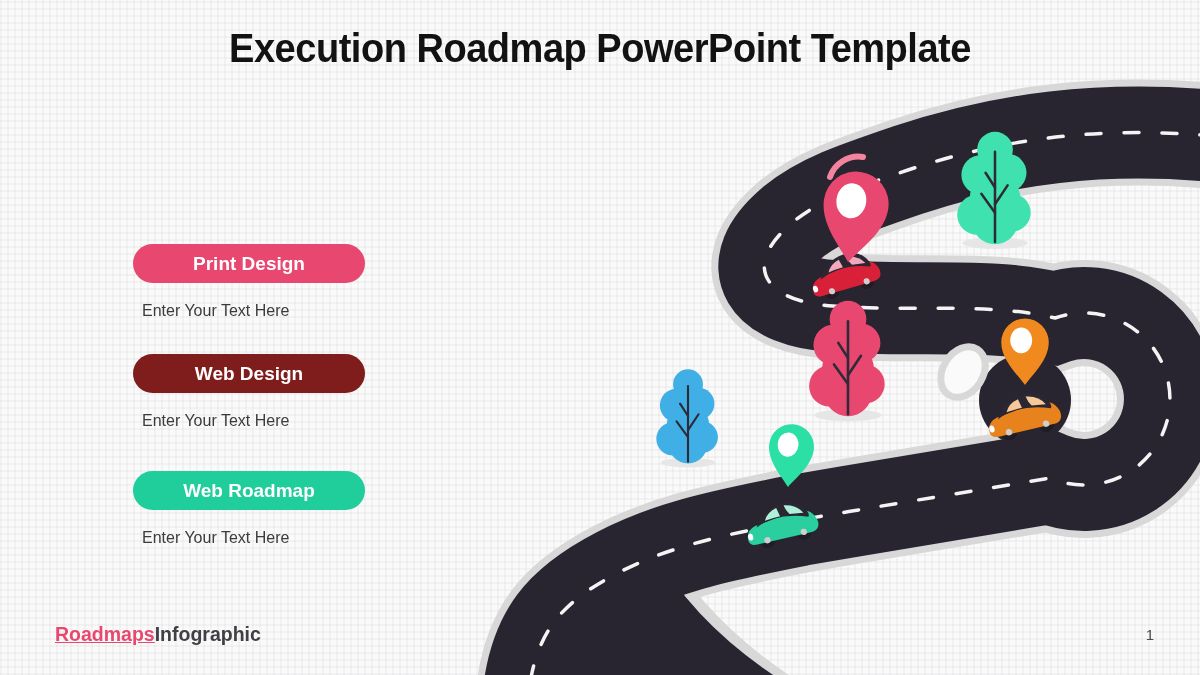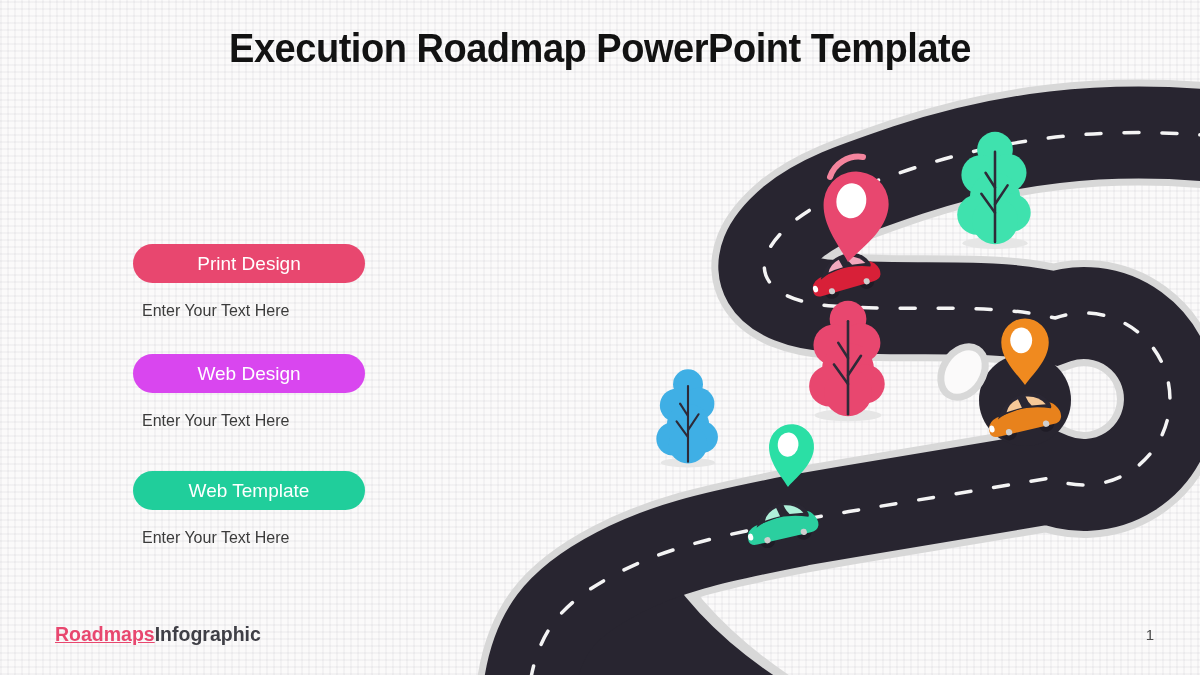--- a/index.html
+++ b/index.html
@@ -15,21 +15,21 @@
     position:absolute;top:26px;left:0;width:100%;text-align:center;margin:0;
     font-size:40px;font-weight:700;letter-spacing:-0.5px;color:var(--title-text);
     transform:scaleX(0.95);
   }
   .road-scene{position:absolute;left:0;top:0;width:1200px;height:675px;}
   .milestone{position:absolute;left:133px;width:232px;}
   .milestone.m1{top:244px}.milestone.m2{top:354px}.milestone.m3{top:471px}
   .pill{
     display:flex;align-items:center;justify-content:center;
     width:100%;height:39px;border:none;border-radius:20px;cursor:pointer;
-    color:#FFFFFF;font-size:19px;font-weight:400;font-family:inherit;
+    color:#FFFFFF;font-size:19px;font-weight:700;font-family:inherit;
   }
   .pill-caption{margin:19px 0 0 9px;font-size:16px;color:var(--caption-text);}
   .brand{position:absolute;left:55px;top:623px;font-size:19.5px;font-weight:700;}
   .brand .primary{color:var(--brand-primary);text-decoration:underline;}
   .brand .secondary{color:var(--brand-secondary);}
   .page-number{position:absolute;right:46px;top:626px;font-size:15px;color:var(--page-number);}
 </style>
 </head>
 <body>
 
@@ -110,24 +110,24 @@
   </g>
 </svg>
 
 <h1 class="slide-title">Execution Roadmap PowerPoint Template</h1>
 
 <div class="milestone m1">
   <button class="pill" style="background-color: rgb(232, 71, 111);">Print Design</button>
   <div class="pill-caption">Enter Your Text Here</div>
 </div>
 <div class="milestone m2">
-  <button class="pill" style="background-color: #d946ef;">Web Design</button>
+  <button class="pill" style="background-color: #7f1d1d;">Web Design</button>
   <div class="pill-caption">Enter Your Text Here</div>
 </div>
 <div class="milestone m3">
-  <button class="pill" style="background-color: rgb(32, 206, 155);">Web Template</button>
+  <button class="pill" style="background-color: rgb(32, 206, 155);">Web Roadmap</button>
   <div class="pill-caption">Enter Your Text Here</div>
 </div>
 
 <div class="brand">
   <span class="primary">Roadmaps</span><span class="secondary">Infographic</span>
 </div>
 <div class="page-number">1</div>
 
 </body></html>

